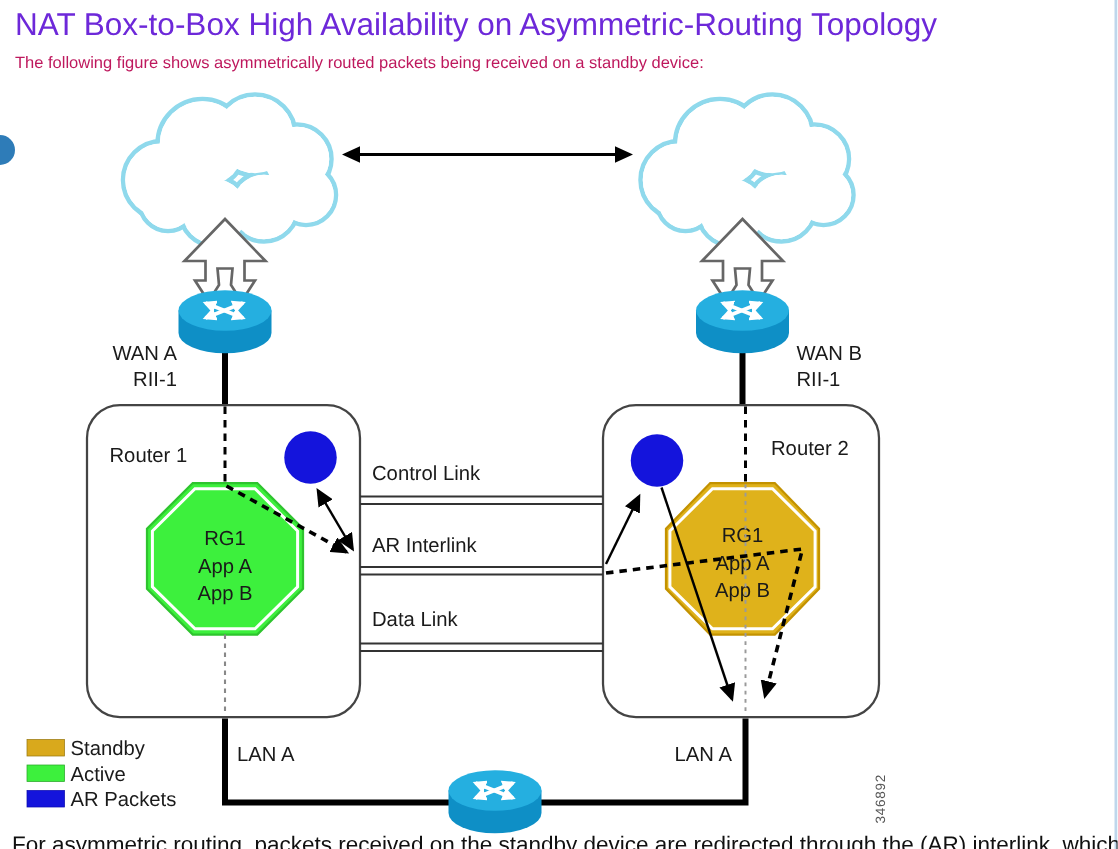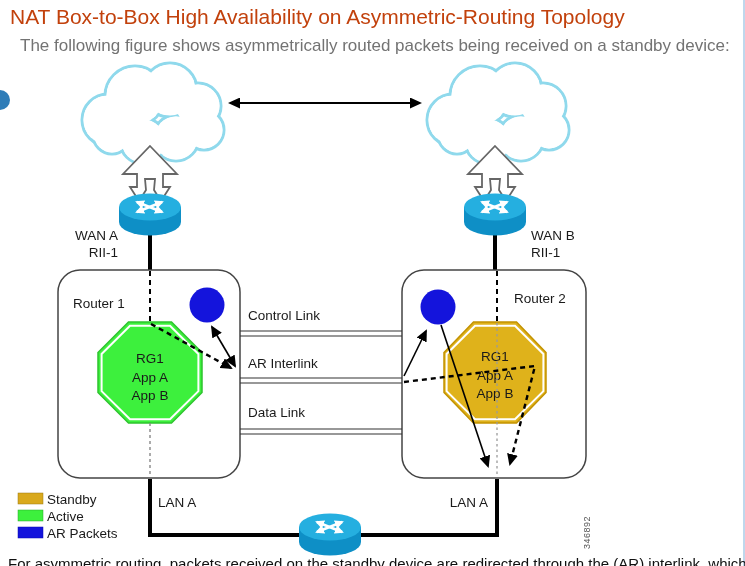--- a/index.html
+++ b/index.html
@@ -2,25 +2,25 @@
 <html><head>
 <meta charset="utf-8">
 <style>
   html,body{margin:0;padding:0;}
   body{
     width:745px;height:566px;position:relative;overflow:hidden;
     background:#ffffff;font-family:"Liberation Sans",sans-serif;
   }
   .page-title{
     margin:0;position:absolute;left:10px;top:5px;
-    font-size:21px;font-weight:400;color:#c2410c;white-space:nowrap;
+    font-size:21px;font-weight:400;color:#6d28d9;white-space:nowrap;
   }
   .intro{
-    margin:0;position:absolute;left:20px;top:36px;
-    font-size:17px;color:#737373;white-space:nowrap;
+    margin:0;position:absolute;left:10px;top:36px;
+    font-size:11px;color:#be185d;white-space:nowrap;
   }
   .bottom-text{
     margin:0;position:absolute;left:8px;top:555px;
     font-size:15px;color:#101010;white-space:nowrap;
   }
   .edge-bubble{
     position:absolute;left:-10px;top:90px;width:20px;height:20px;
     border-radius:50%;background:#2e7cb8;
   }
   .right-border{

